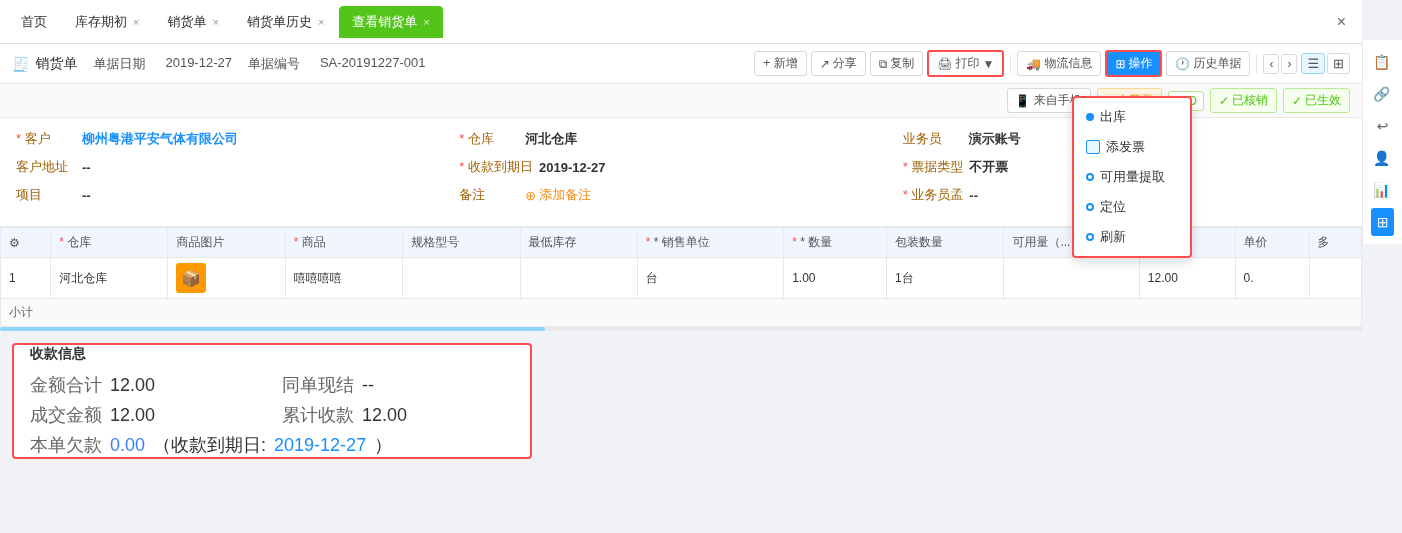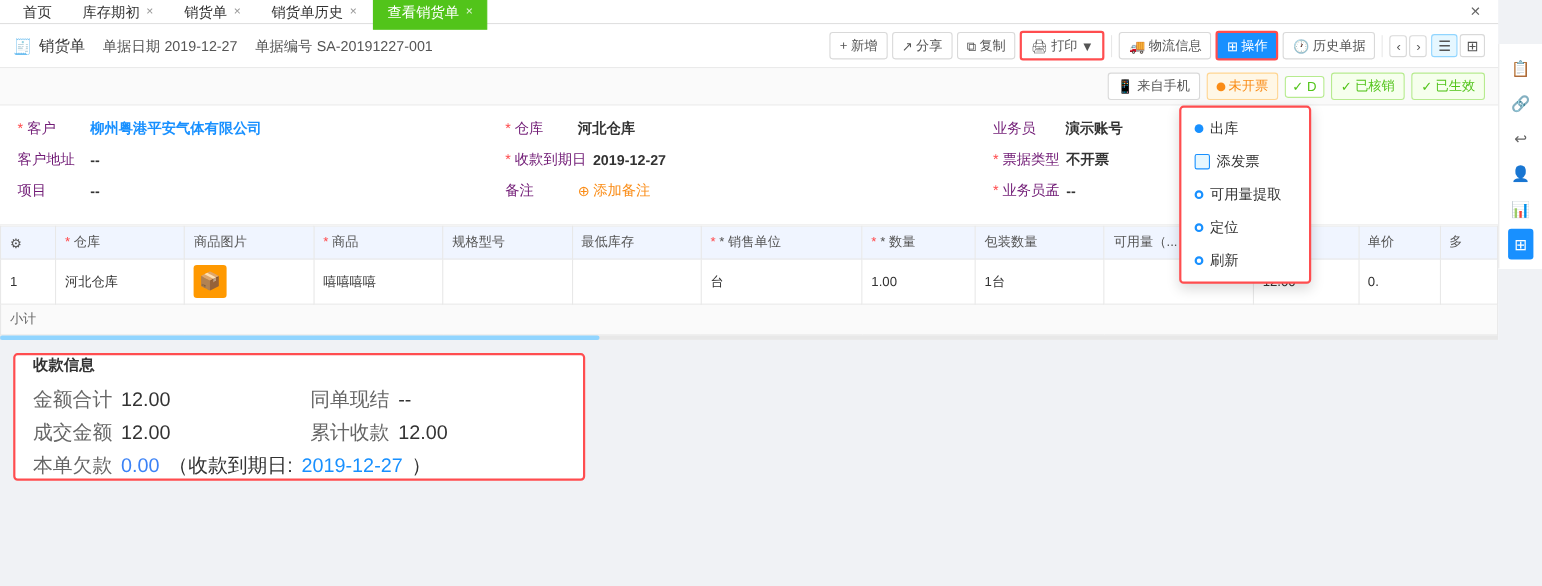--- a/index.html
+++ b/index.html
@@ -1,39 +1,39 @@
 <!DOCTYPE html>
 <html><head>
   <meta charset="utf-8">
   <style>
     * { box-sizing: border-box; margin: 0; padding: 0; }
     body { font-family: "Microsoft YaHei", Arial, sans-serif; font-size: 13px; background: #f0f2f5; color: #333; }
 
     
     .tab-bar {
       display: flex; align-items: center; background: #fff; border-bottom: 1px solid #ddd;
-      padding: 0 8px; height: 22px; gap: 2px;
+      padding: 0 8px; height: 44px; gap: 2px;
     }
     .tab {
       display: flex; align-items: center; padding: 0 12px; height: 32px; border-radius: 4px 4px 0 0;
       cursor: pointer; font-size: 13px; gap: 6px; border: 1px solid transparent;
     }
     .tab.green { background: #52c41a; color: #fff; border-color: #52c41a; }
     .tab-close { color: #999; font-size: 11px; cursor: pointer; }
     .tab-spacer { flex: 1; }
     .tab-x-btn { margin-left: auto; cursor: pointer; color: #666; font-size: 16px; padding: 4px 8px; }
 
     
     .header-toolbar {
       display: flex; align-items: center; background: #fff; padding: 6px 12px;
       border-bottom: 1px solid #e8e8e8; gap: 8px; flex-wrap: wrap;
     }
     .doc-title { display: flex; align-items: center; gap: 6px; font-size: 14px; font-weight: 500; color: #333; }
     .doc-meta { display: flex; align-items: center; gap: 16px; font-size: 13px; color: #555; margin-left: 8px; }
-    .doc-meta span { display: flex; align-items: center; gap: 4px; }
+    .doc-meta span { display: flex; align-items: flex-start; gap: 20px; }
     .toolbar-right { margin-left: auto; display: flex; align-items: center; gap: 4px; }
     .toolbar-btn {
       display: flex; align-items: center; gap: 3px; padding: 3px 8px; border: 1px solid #d9d9d9;
       border-radius: 3px; cursor: pointer; background: #fff; font-size: 12px; color: #555;
       white-space: nowrap;
       text-align: center;
     }
     .toolbar-btn.active-btn { background: #1890ff; color: #fff; border-color: #1890ff; }
     .toolbar-btn.red-bordered { border: 2px solid #ff4d4f; }
     .divider-v { width: 1px; height: 20px; background: #e8e8e8; margin: 0 2px; }
@@ -47,21 +47,21 @@
       display: flex; align-items: center; gap: 3px; padding: 3px 8px;
       border: 1px solid #d9d9d9; border-radius: 3px; cursor: pointer; background: #fff;
       font-size: 12px; color: #555; white-space: nowrap;
     }
     .sub-btn.orange-btn { background: #fff7e6; border-color: #ffd591; color: #fa8c16; }
 
     
     .form-area { background: #fff; padding: 12px 16px; border-bottom: 1px solid #e8e8e8; }
     .form-row { display: flex; align-items: center; gap: 0; margin-bottom: 10px; }
     .form-field { display: flex; align-items: center; flex: 1; gap: 6px; }
-    .form-label { color: #701a75; font-size: 13px; white-space: nowrap; min-width: 60px; }
+    .form-label { color: #a16207; font-size: 13px; white-space: nowrap; min-width: 60px; }
     .form-label.required::before { content: "* "; color: #ff4d4f; }
     .form-value { color: #333; font-size: 13px; font-weight: bold; }
     .form-value.link { color: #1890ff; cursor: pointer; }
     .add-note { display: flex; align-items: center; gap: 3px; color: #fa8c16; cursor: pointer; font-size: 13px; }
     .add-note-icon { color: #fa8c16; }
 
     
     .table-wrapper { background: #fff; overflow-x: auto; }
     table { width: 100%; border-collapse: collapse; font-size: 12px; }
     thead tr { background: #f0f5ff; }

